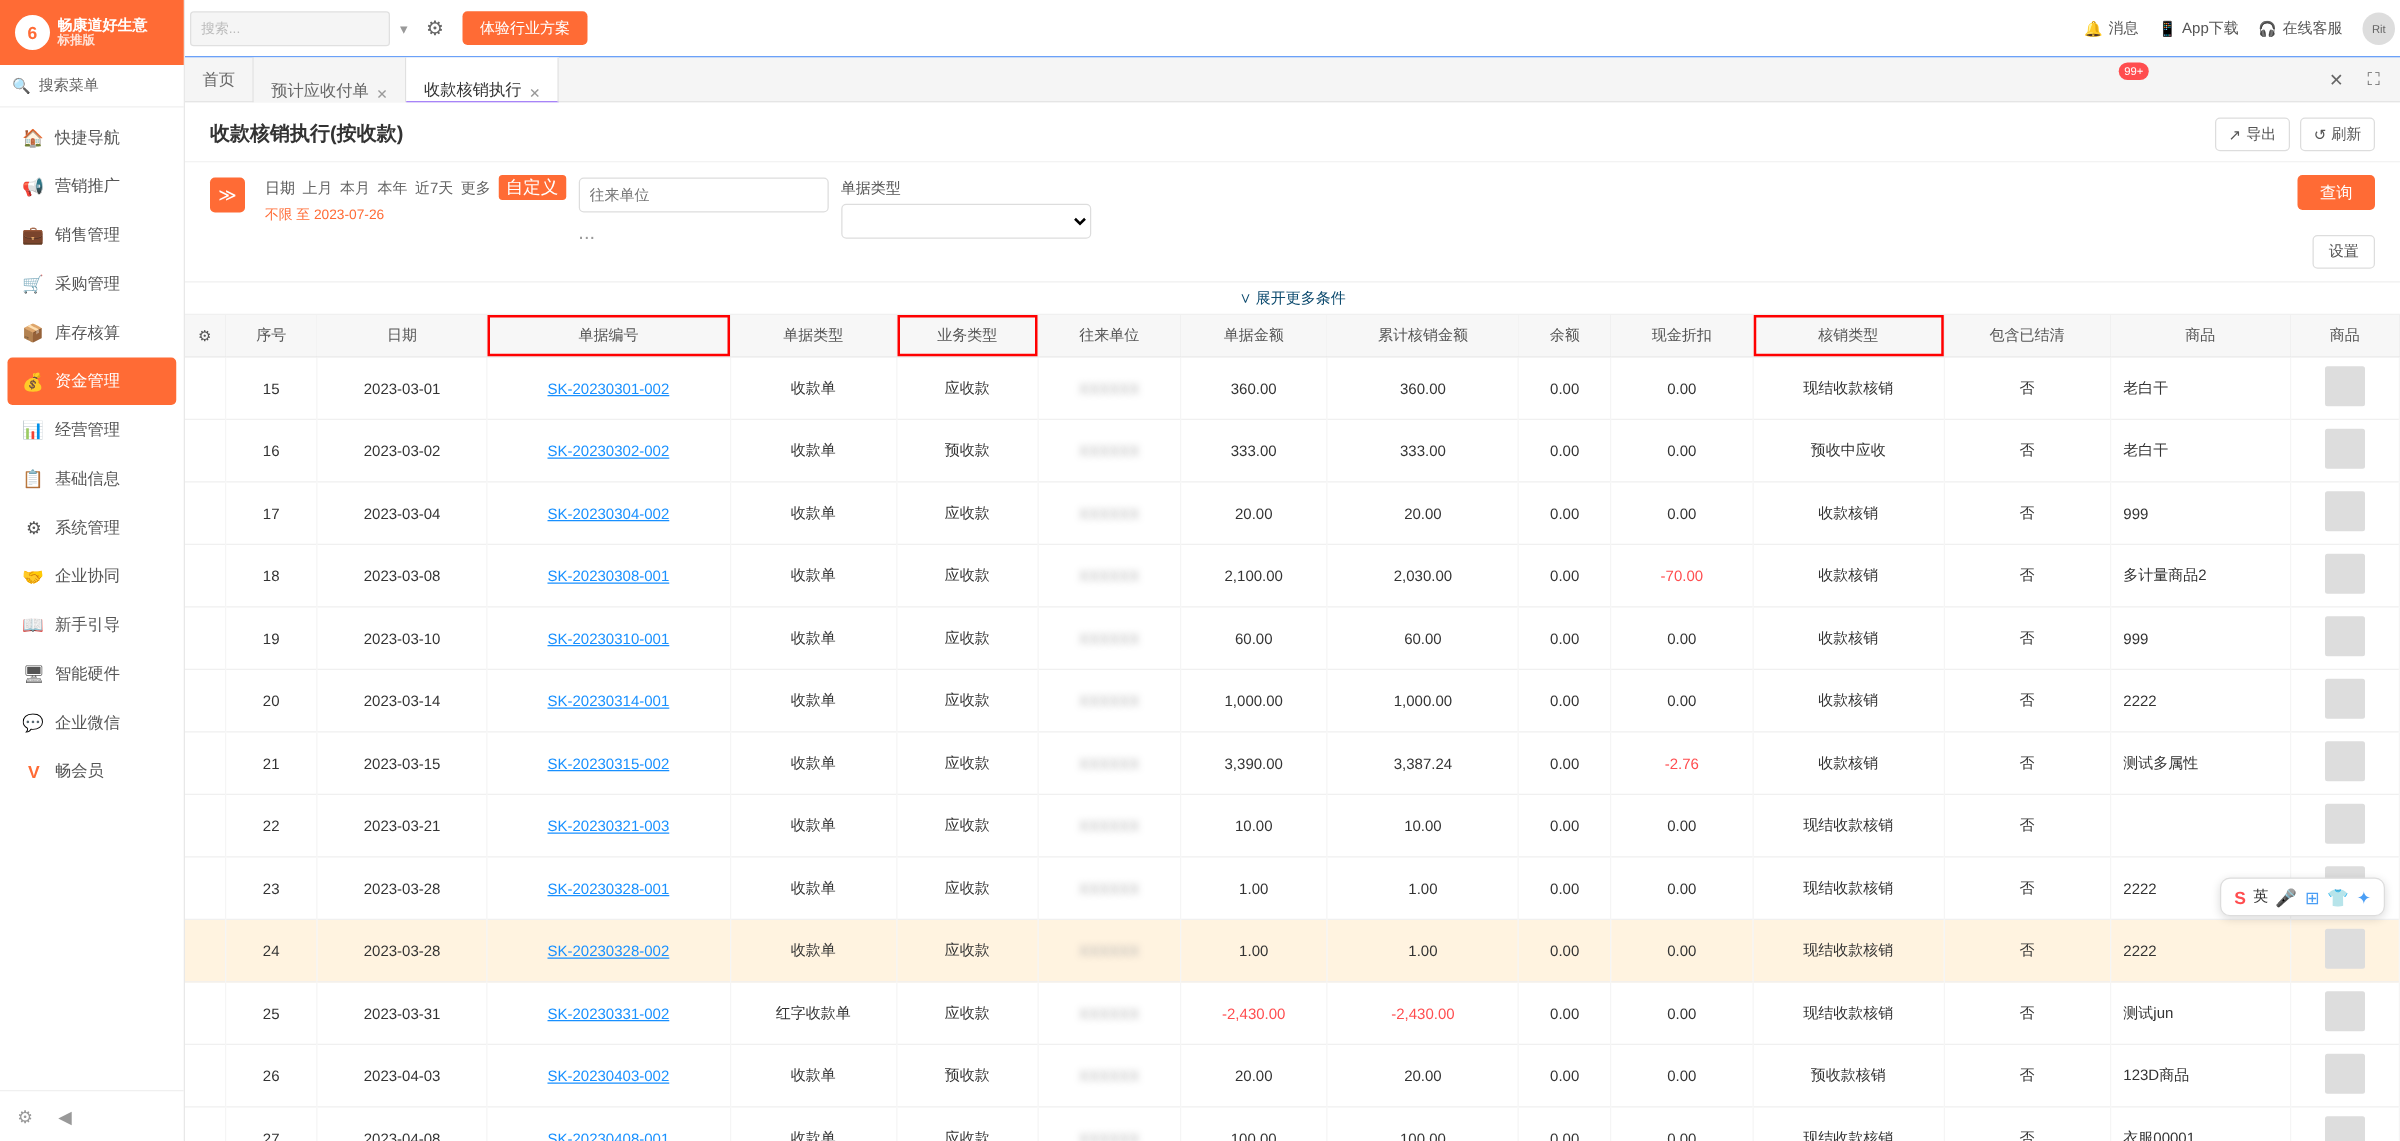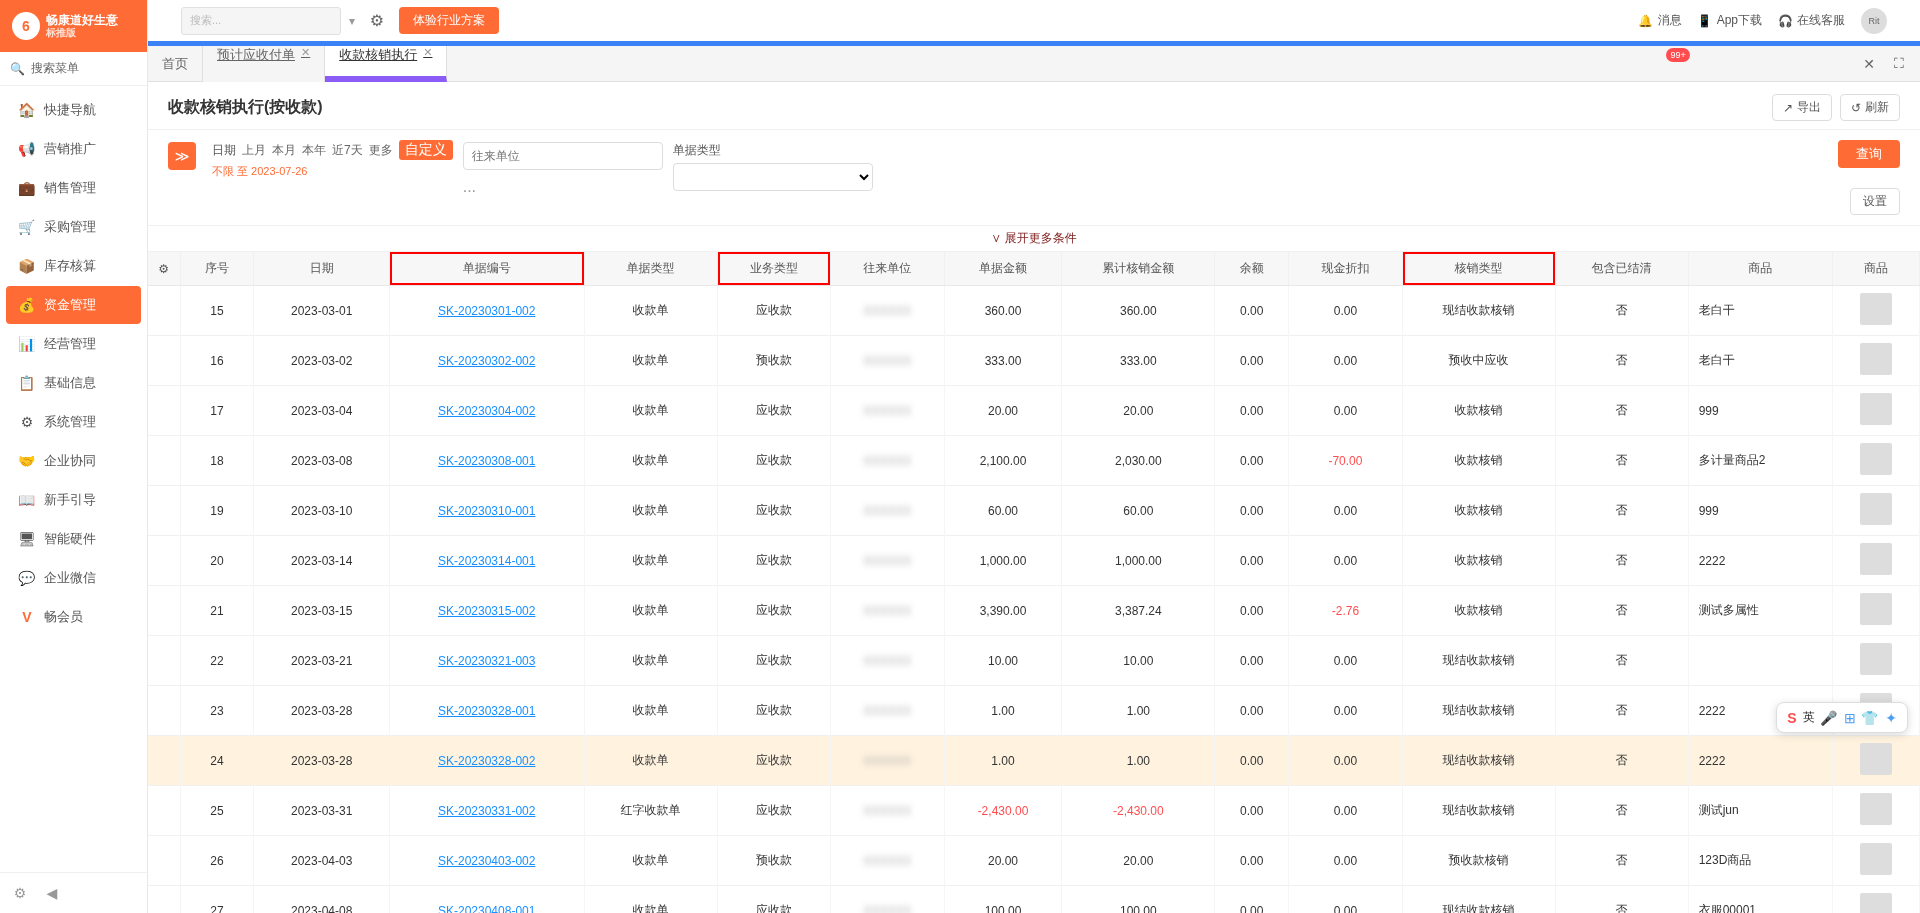--- a/index.html
+++ b/index.html
@@ -13,34 +13,34 @@
     .sidebar-nav-item { padding: 10px 12px; display: flex; align-items: center; gap: 8px; cursor: pointer; color: #555; font-size: 13px; border-radius: 4px; margin: 1px 6px; }
     .sidebar-nav-item.active { background: #ff6b35; color: white; }
     .sidebar-nav-item .nav-icon { width: 18px; height: 18px; display: flex; align-items: center; justify-content: center; font-size: 14px; }
     .sidebar-bottom { margin-top: auto; padding: 8px; border-top: 1px solid #f0f0f0; display: flex; align-items: center; gap: 8px; }
     .sidebar-bottom-icon { width: 24px; height: 24px; display: flex; align-items: center; justify-content: center; cursor: pointer; color: #999; font-size: 14px; }
 
     
     .main { flex: 1; display: flex; flex-direction: column; overflow: hidden; }
 
     
-    .topbar { height: 46px; background: white; border-bottom: 5px solid #3b82f6; display: flex; align-items: center; padding: 0 33px; gap: 12px; flex-shrink: 0; }
+    .topbar { height: 46px; background: white; border-bottom: 1px solid #3b82f6; display: flex; align-items: center; padding: 0 4px; gap: 12px; flex-shrink: 0; }
     .topbar-title-area { display: flex; align-items: center; gap: 8px; flex: 1; }
     .topbar-title { background: #f5f5f5; border: 1px solid #e8e8e8; padding: 3px 10px; border-radius: 3px; font-size: 12px; color: #666; min-width: 120px; }
     .topbar-chevron { color: #999; font-size: 12px; }
     .topbar-gear { width: 28px; height: 28px; display: flex; align-items: center; justify-content: center; cursor: pointer; color: #666; font-size: 16px; }
     .topbar-btn-orange { background: #ff6b35; color: white; border: none; padding: 5px 14px; border-radius: 4px; cursor: pointer; font-size: 12px; font-weight: 500; }
     .topbar-right { display: flex; align-items: center; gap: 16px; margin-left: auto; }
     .topbar-right-item { display: flex; align-items: center; gap: 4px; cursor: pointer; color: #555; font-size: 12px; }
     .user-avatar { width: 26px; height: 26px; background: #ddd; border-radius: 50%; display: flex; align-items: center; justify-content: center; font-size: 10px; color: #666; }
 
     
     .tabbar { height: 36px; background: #f5f5f5; border-bottom: 1px solid #e0e0e0; display: flex; align-items: center; flex-shrink: 0; }
-    .tab { padding: 0 14px; height: 36px; display: flex; align-items: flex-start; gap: 6px; cursor: pointer; font-size: 13px; color: #666; border-right: 1px solid #e0e0e0; background: #f5f5f5; text-decoration: underline; }
-    .tab.active { background: white; color: #333; border-bottom: 6px solid #8b5cf6; font-weight: 500; }
+    .tab { padding: 0 14px; height: 36px; display: flex; align-items: flex-end; gap: 6px; cursor: pointer; font-size: 13px; color: #666; border-right: 1px solid #e0e0e0; background: #f5f5f5; }
+    .tab.active { background: white; color: #333; border-bottom: 1px solid #8b5cf6; font-weight: 500; }
     .tab .tab-close { color: #999; font-size: 11px; cursor: pointer; }
     .tab-home { padding: 0 14px; height: 36px; display: flex; align-items: center; cursor: pointer; font-size: 13px; color: #666; border-right: 1px solid #e0e0e0; }
     .tab-actions { margin-left: auto; display: flex; align-items: center; padding: 0 8px; gap: 4px; }
     .tab-action-btn { width: 26px; height: 26px; display: flex; align-items: center; justify-content: center; cursor: pointer; color: #666; font-size: 14px; }
 
     
     .content { flex: 1; overflow: hidden; display: flex; flex-direction: column; padding: 0; background: white; }
     .page-header { padding: 12px 20px 8px; display: flex; align-items: center; justify-content: space-between; border-bottom: 1px solid #f0f0f0; }
     .page-title { font-size: 16px; font-weight: 600; color: #333; }
     .page-actions { display: flex; gap: 8px; }
@@ -55,21 +55,21 @@
     .filter-date-row { display: flex; align-items: center; gap: 6px; flex-wrap: wrap; }
     .filter-date-link { color: #666; cursor: pointer; font-size: 12px; }
     .filter-date-custom { background: #ff6b35; color: white; padding: 1px 6px; border-radius: 3px; font-size: 14px; cursor: pointer; }
     .filter-date-range { color: #ff6b35; font-size: 11px; }
     .filter-input { border: 1px solid #ddd; border-radius: 4px; padding: 4px 8px; font-size: 12px; min-width: 180px; height: 28px; outline: none; }
     .filter-select { border: 1px solid #ddd; border-radius: 4px; padding: 4px 8px; font-size: 12px; min-width: 160px; height: 28px; outline: none; background: white; }
     .filter-dots { color: #999; font-size: 16px; cursor: pointer; display: flex; align-items: center; padding-top: 4px; }
     .filter-right { display: flex; flex-direction: column; gap: 20px; align-items: flex-end; flex-shrink: 0; }
     .btn-query { background: #ff6b35; color: white; border: none; padding: 5px 18px; border-radius: 4px; cursor: pointer; font-size: 13px; font-weight: 500; }
     .btn-settings { border: 1px solid #ddd; background: white; color: #555; padding: 4px 12px; border-radius: 4px; cursor: pointer; font-size: 12px; }
-    .filter-expand-row { text-align: center; padding: 4px; border-bottom: 1px solid #f0f0f0; cursor: pointer; color: #7f1d1d; font-size: 12px; }
+    .filter-expand-row { text-align: center; padding: 4px; border-bottom: 1px solid #f0f0f0; cursor: pointer; color: #0c4a6e; font-size: 12px; }
 
     
     .table-container { flex: 1; overflow: auto; padding: 0 0 4px; }
     table { width: 100%; border-collapse: collapse; font-size: 12px; }
     thead tr { background: #f7f7f7; }
     thead th { padding: 8px 10px; text-align: center; color: #555; font-weight: 500; border-bottom: 1px solid #e8e8e8; border-right: 1px solid #f0f0f0; white-space: nowrap; position: sticky; top: 0; background: #f7f7f7; z-index: 1; }
     tbody tr { border-bottom: 1px solid #f0f0f0; }
     tbody td { padding: 7px 10px; text-align: center; color: #333; border-right: 1px solid #f5f5f5; white-space: nowrap; }
     tbody td.link-cell { color: #1890ff; cursor: pointer; text-decoration: underline; }
     tbody td.negative { color: #ff4d4f; }

